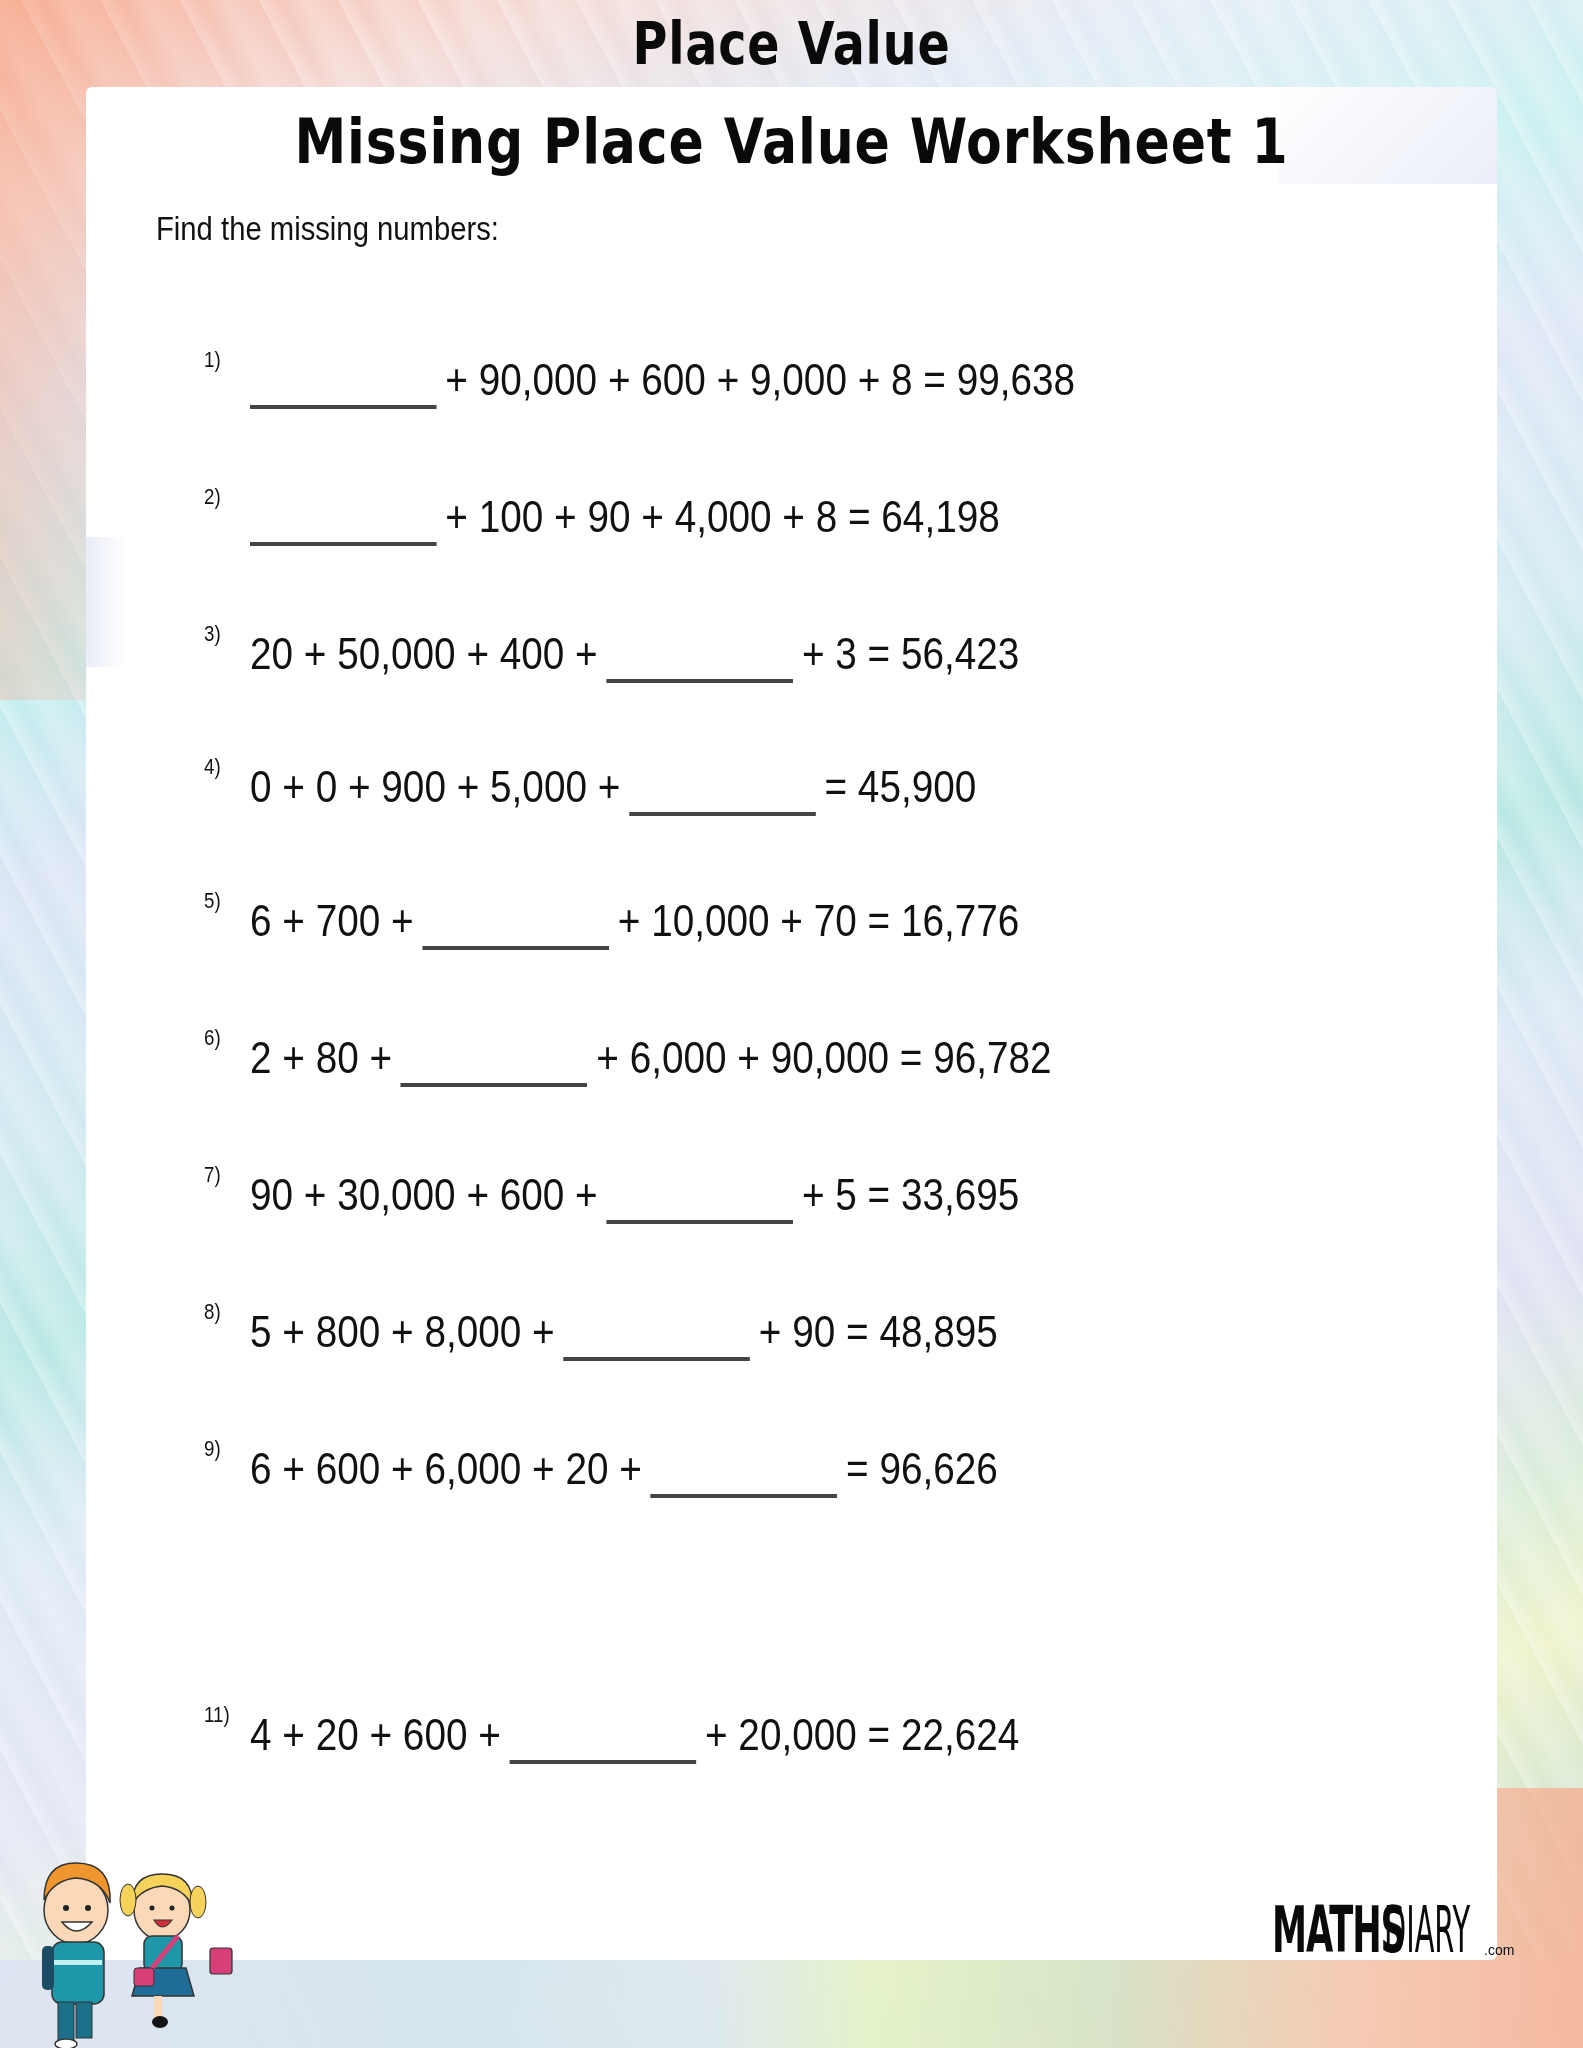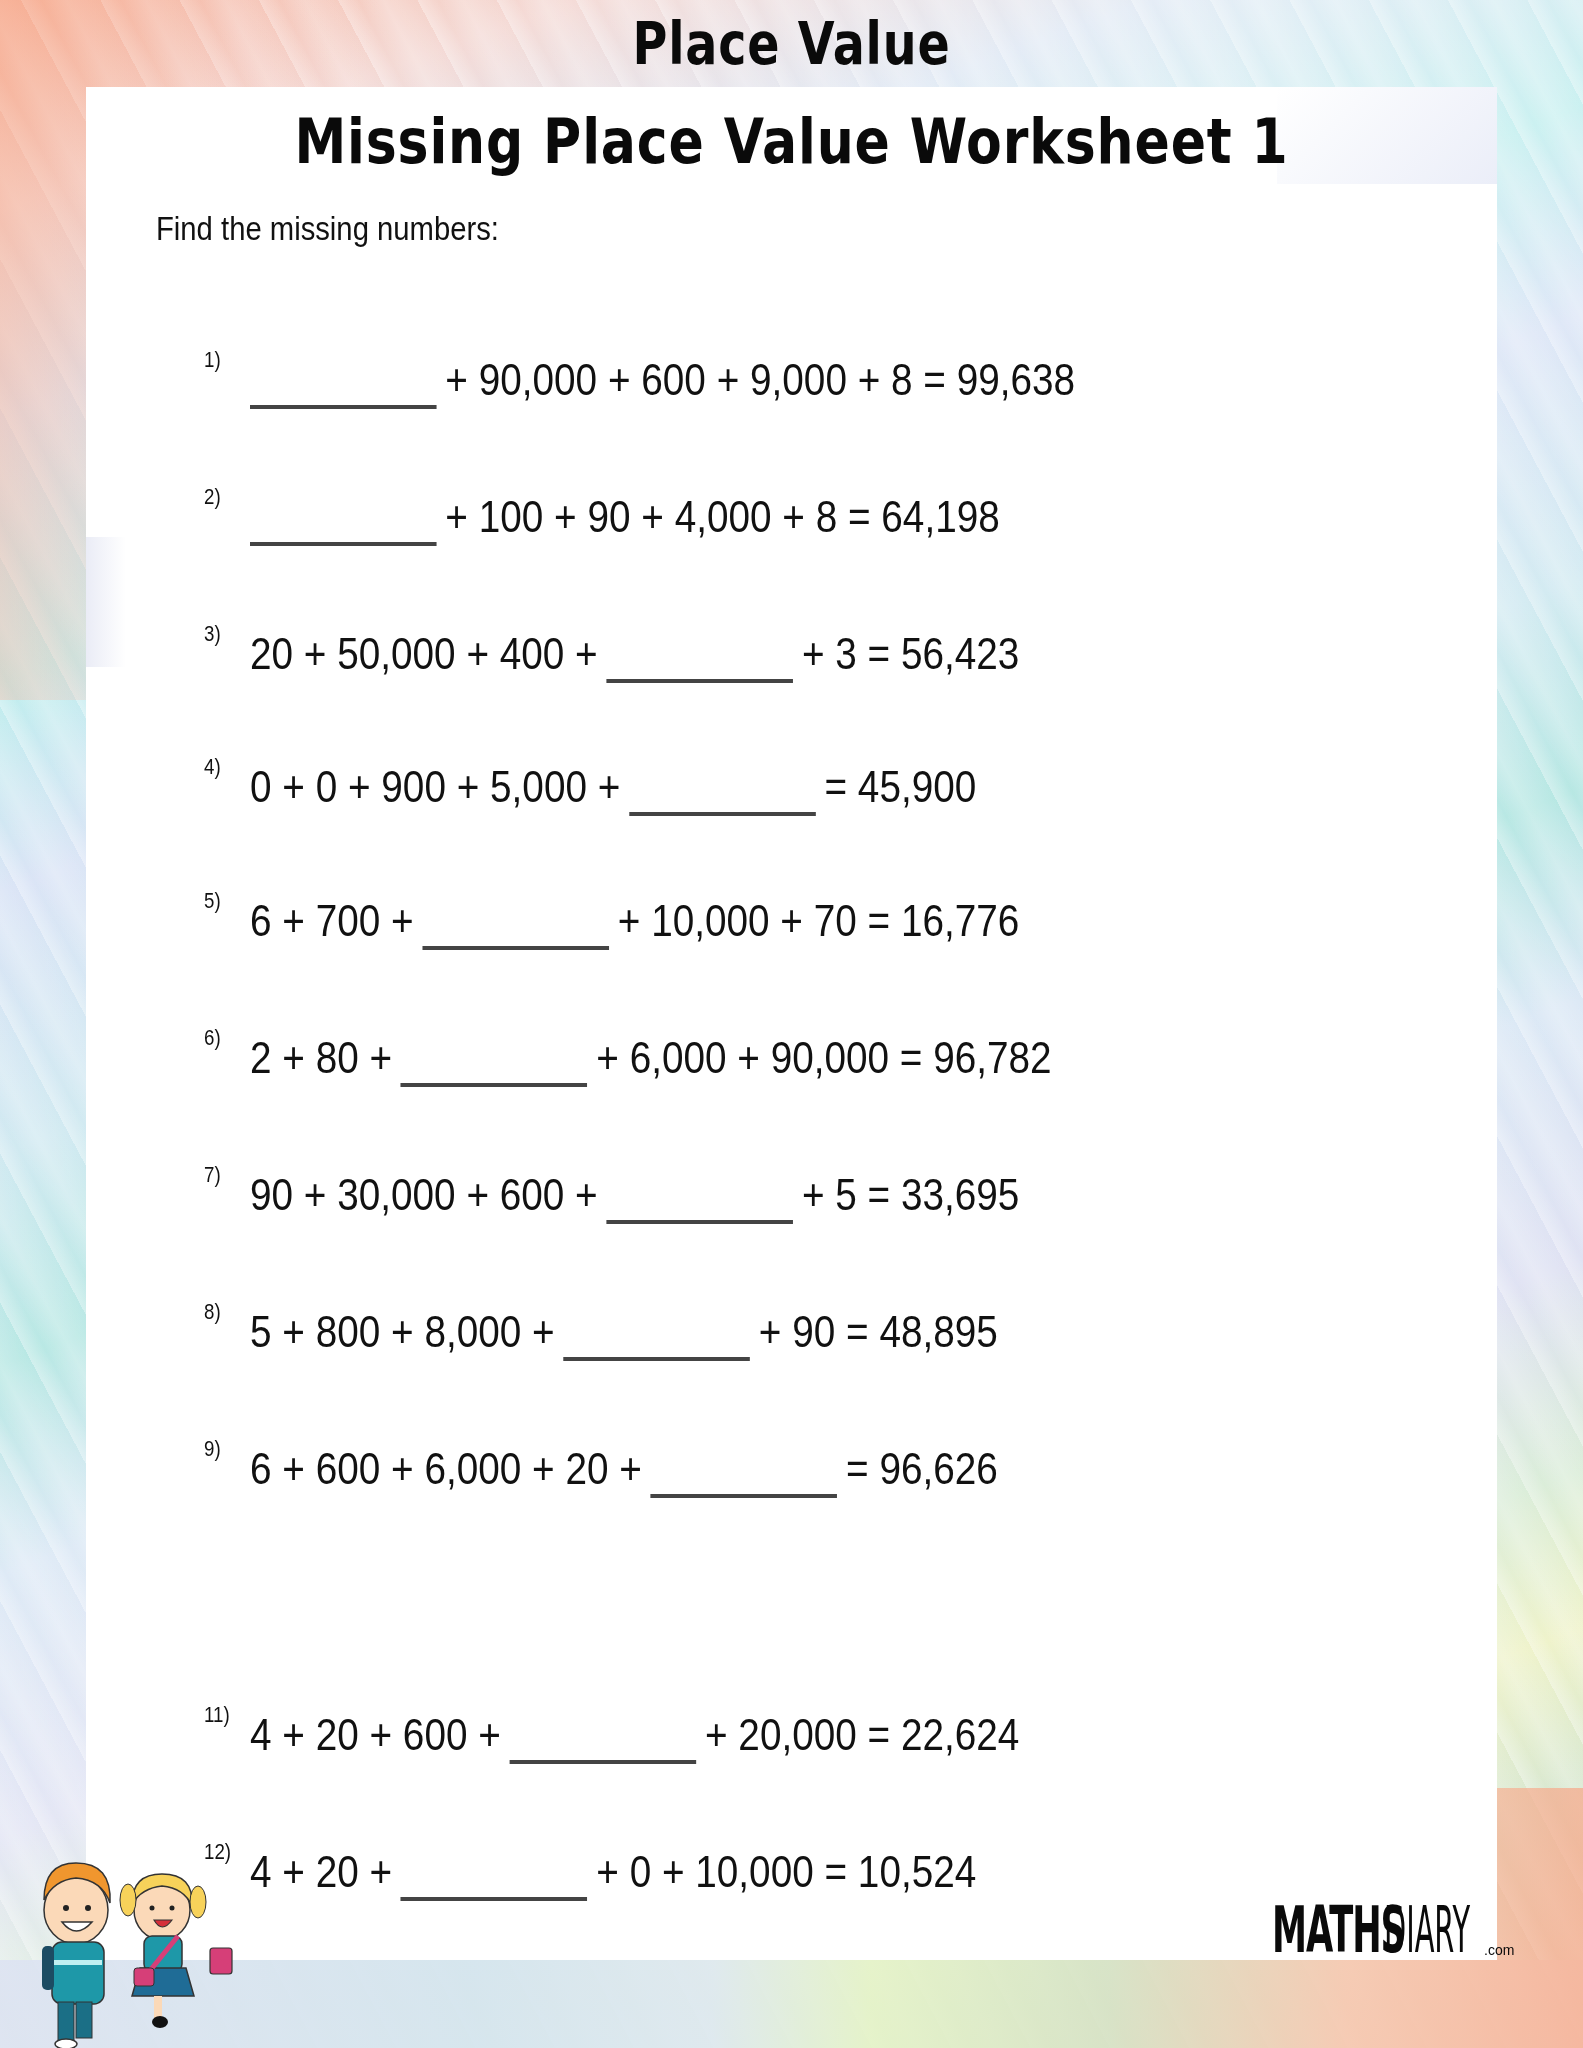--- a/index.html
+++ b/index.html
@@ -34,20 +34,21 @@
       text-align: center;
       font-family: "DejaVu Sans", sans-serif;
       font-weight: bold; font-size: 58px; letter-spacing: 1px;
       color: #0a0a0a;
       transform: scaleX(0.82);
     }
 
     .sheet {
       position: absolute; left: 86px; top: 87px; width: 1411px; height: 1873px;
       background: #ffffff;
+      border-radius: 6px;
     }
     .sheet-tint {
       position: absolute; right: 0; top: 0; width: 220px; height: 97px;
       background: linear-gradient(135deg, rgba(255,255,255,0), rgba(228,232,246,0.75));
     }
     .sheet-tint-left {
       position: absolute; left: 0; top: 450px; width: 40px; height: 130px;
       background: linear-gradient(90deg, rgba(225,228,242,0.7), rgba(255,255,255,0));
     }
 
@@ -193,28 +194,20 @@
 
   <div class="problem" style="top:1613px">
     <span class="num">11)</span>
     <span class="eq">
       <span class="txt">4 + 20 + 600 +</span>
       <span class="blank"></span>
       <span class="txt">+ 20,000 = 22,624</span>
     </span>
   </div>
 
-  <div class="problem" style="top:1750px">
-    <span class="num">12)</span>
-    <span class="eq">
-      <span class="txt">4 + 20 +</span>
-      <span class="blank"></span>
-      <span class="txt">+ 0 + 10,000 = 10,524</span>
-    </span>
-  </div>
 </div>
 
 <svg class="kids" viewBox="0 0 230 230">
 
   <ellipse cx="62" cy="92" rx="32" ry="34" fill="#fbd9b8" stroke="#333" stroke-width="1.5"></ellipse>
   <path d="M30 82 Q30 45 62 45 Q98 45 96 85 Q88 62 62 60 Q40 62 30 82Z" fill="#f0962e" stroke="#333" stroke-width="1.5"></path>
   <circle cx="52" cy="90" r="3" fill="#222"></circle>
     <circle cx="74" cy="90" r="3" fill="#222"></circle>
   <path d="M48 104 Q62 122 78 104 Z" fill="#fff" stroke="#333" stroke-width="1.5"></path>
   <rect x="38" y="124" width="52" height="62" rx="10" fill="#1e98a8" stroke="#333" stroke-width="1.5"></rect>

